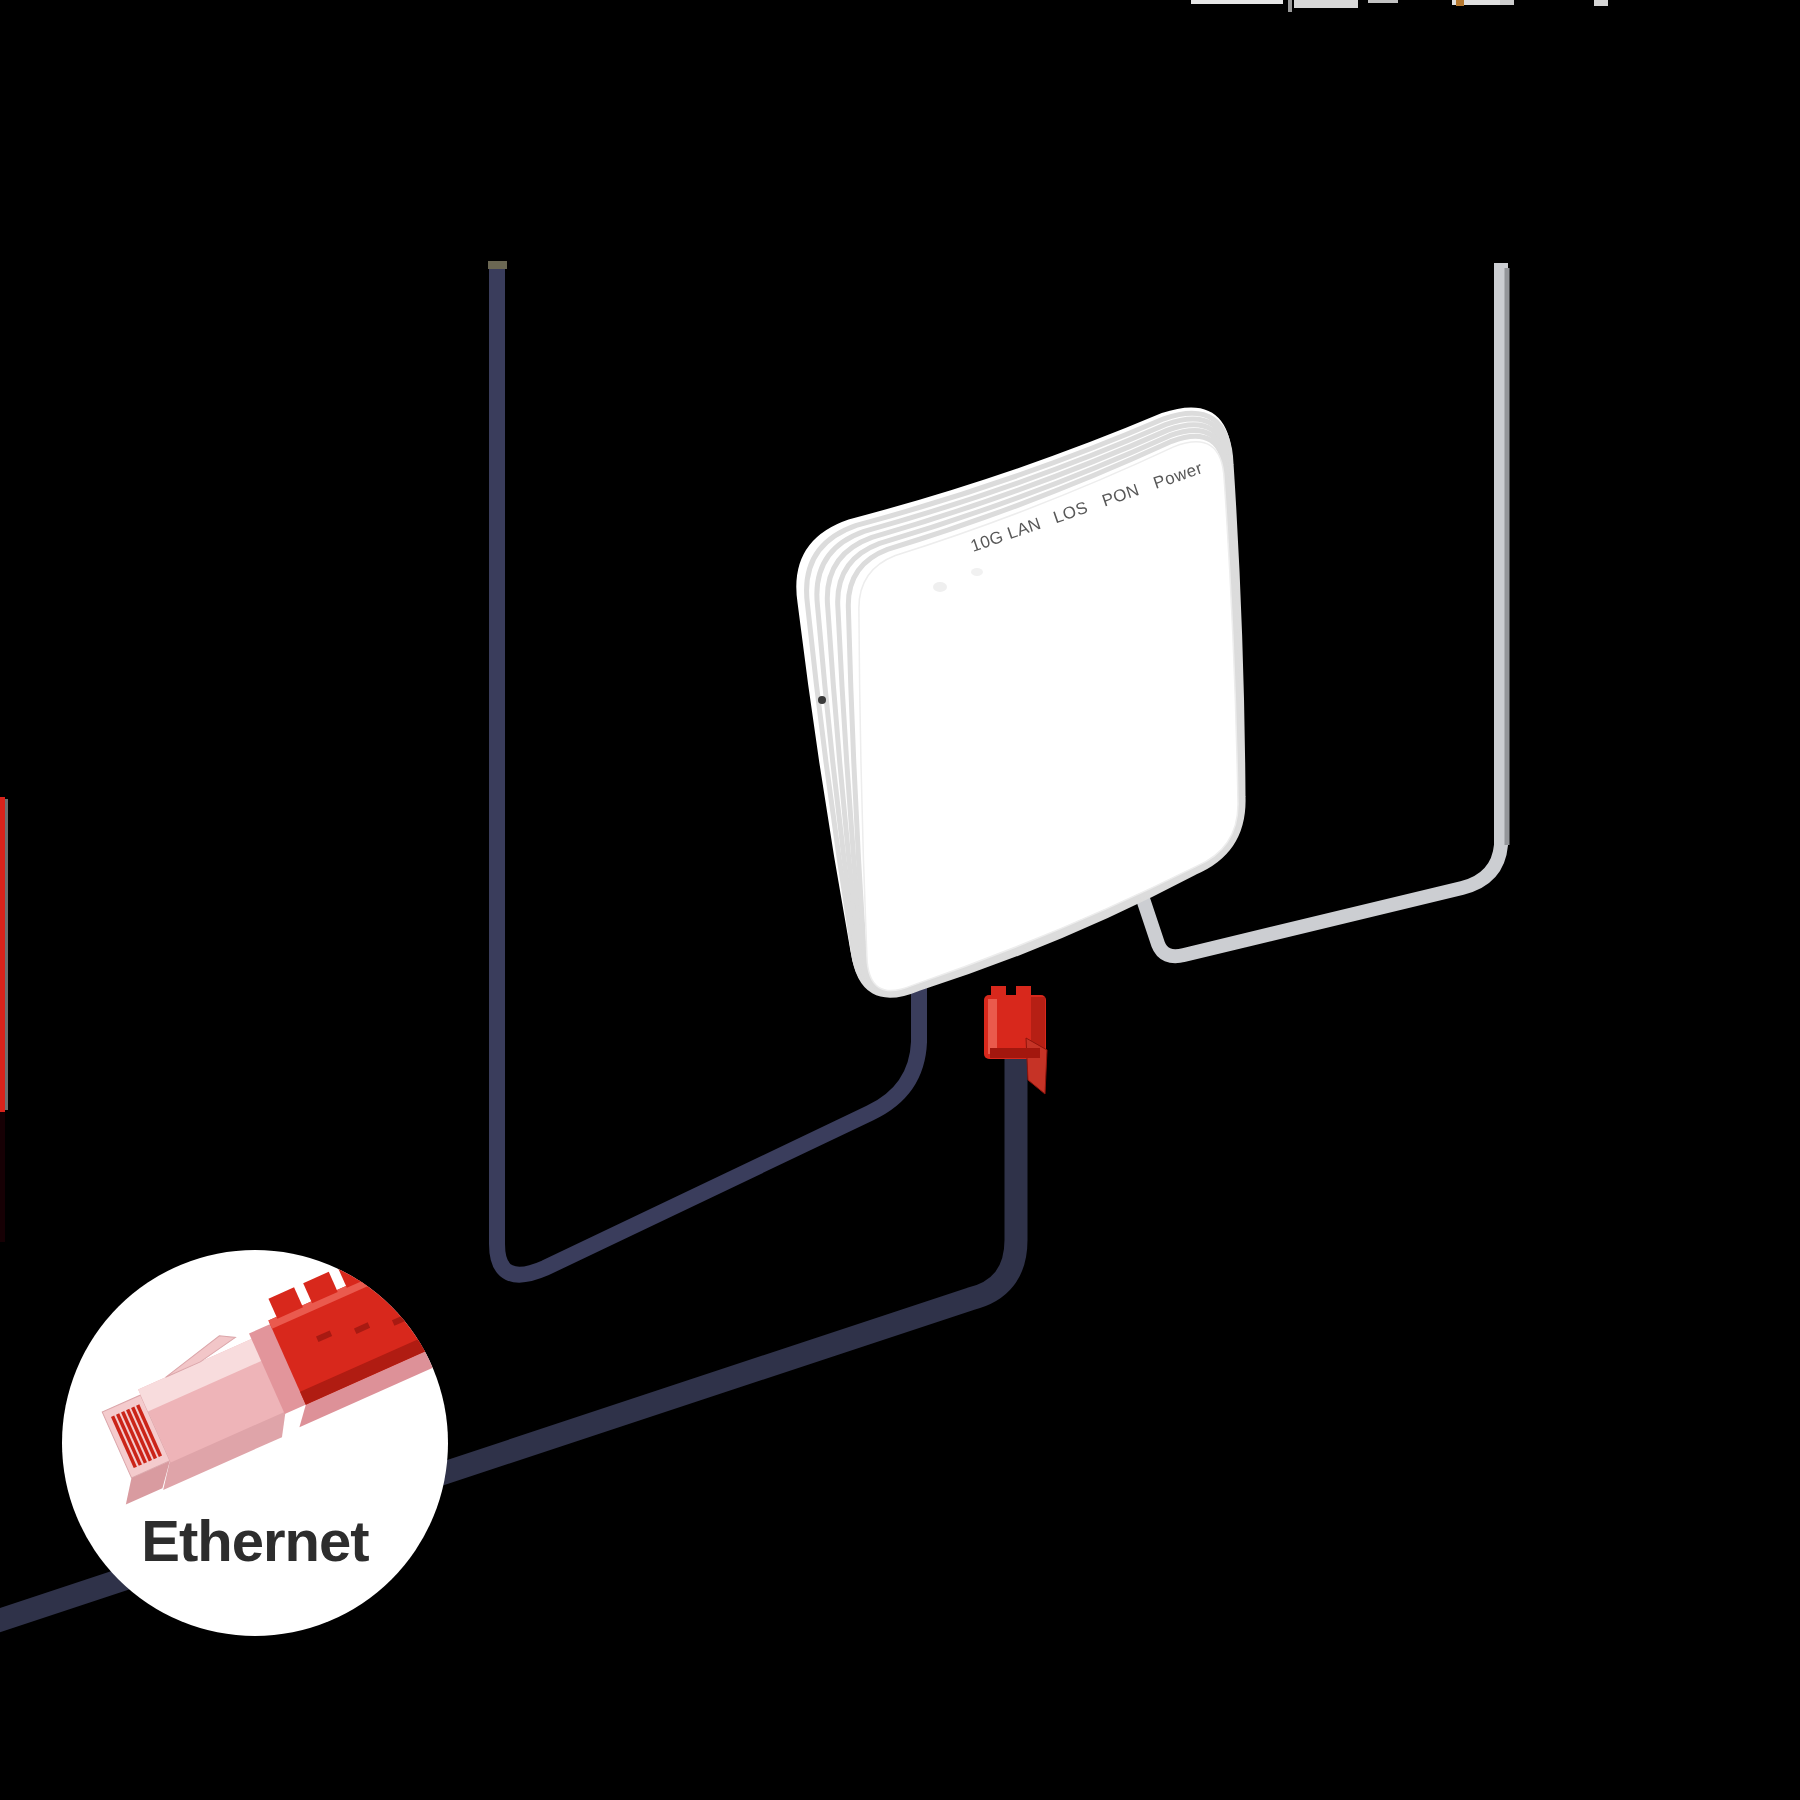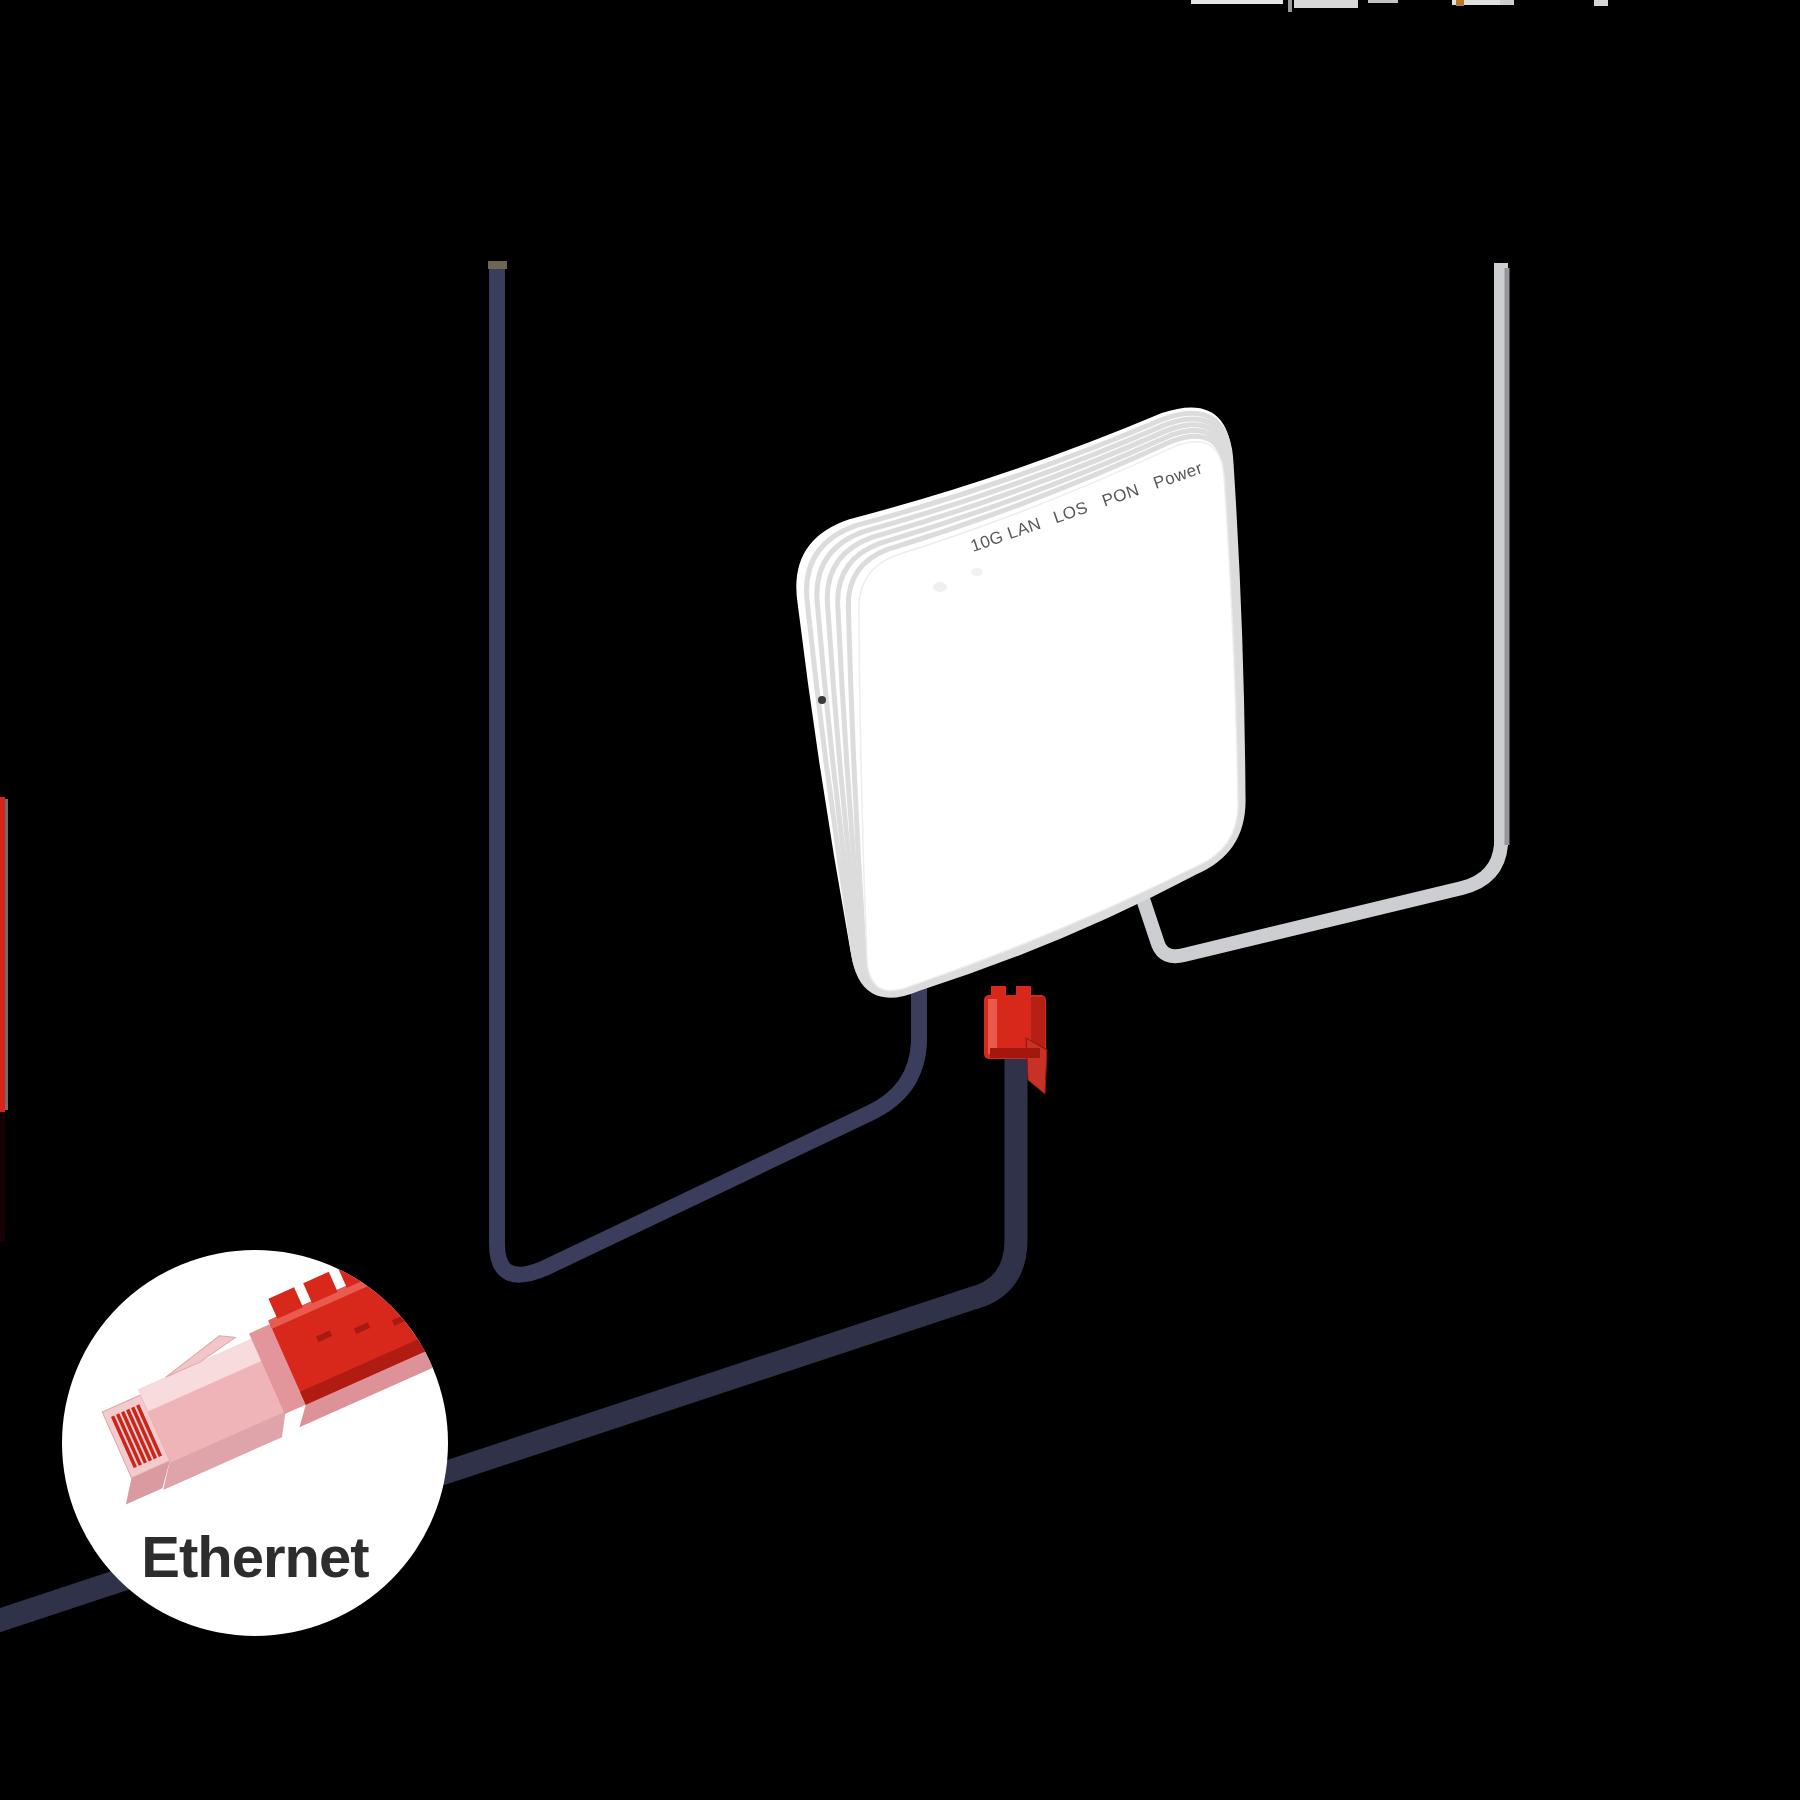--- a/index.html
+++ b/index.html
@@ -4,21 +4,21 @@
 <style>
   html,body{margin:0;padding:0;background:#000;}
   .stage{position:relative;width:1800px;height:1800px;background:#000;overflow:hidden;
          font-family:"Liberation Sans",sans-serif;}
   .abs{position:absolute;}
   svg.layer{position:absolute;left:0;top:0;width:1800px;height:1800px;}
   .sliver{position:absolute;top:0;}
   .callout{position:absolute;left:62px;top:1250px;width:386px;height:386px;
            background:#ffffff;border-radius:50%;overflow:hidden;}
   .callout-label{position:absolute;left:0;right:0;top:262px;text-align:center;
-           font-size:58px;font-weight:bold;letter-spacing:-1px;color:#2d2d2d;line-height:1;margin-top:16px;}
+           font-size:58px;font-weight:bold;letter-spacing:-1px;color:#2d2d2d;line-height:1;}
   .led-text{font-size:17px;fill:#585858;letter-spacing:.5px;}
 </style>
 </head>
 <body>
 
 <div class="stage">
 
   <div>
     <div class="sliver" style="left:1191px;width:92px;height:4px;background:#e6e6e6;"></div>
     <div class="sliver" style="left:1288px;width:4px;height:12px;background:#9a9a9a;"></div>

